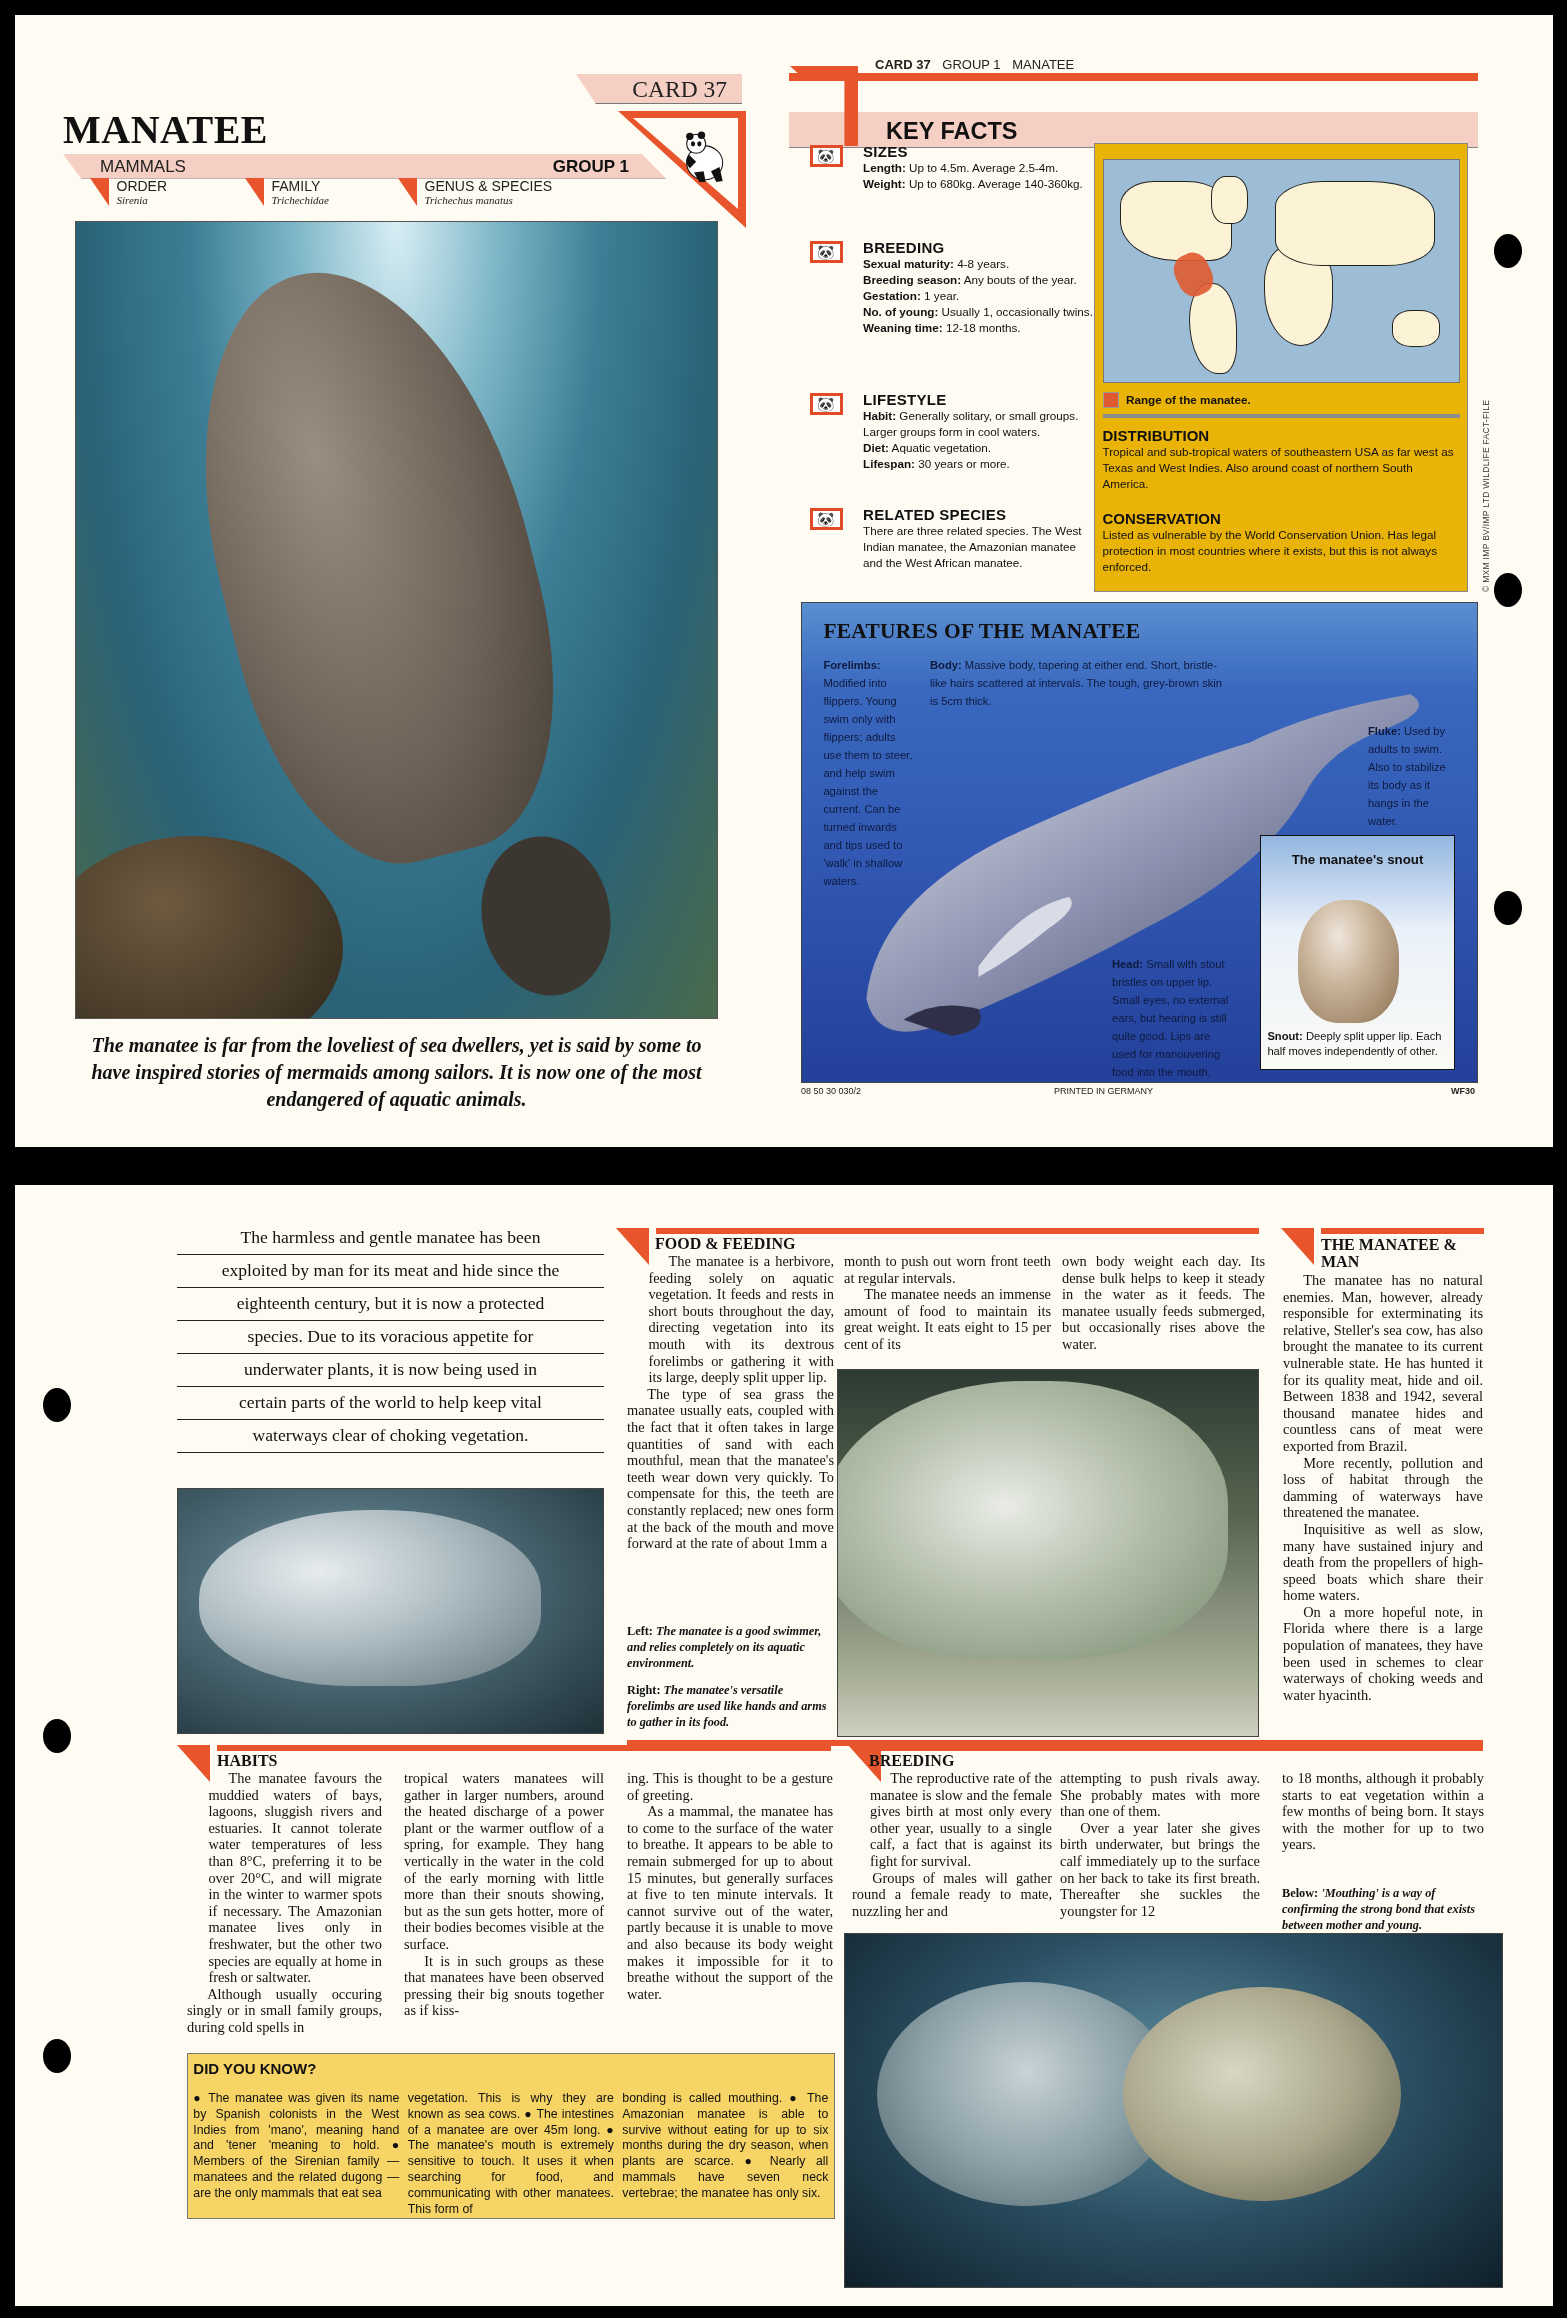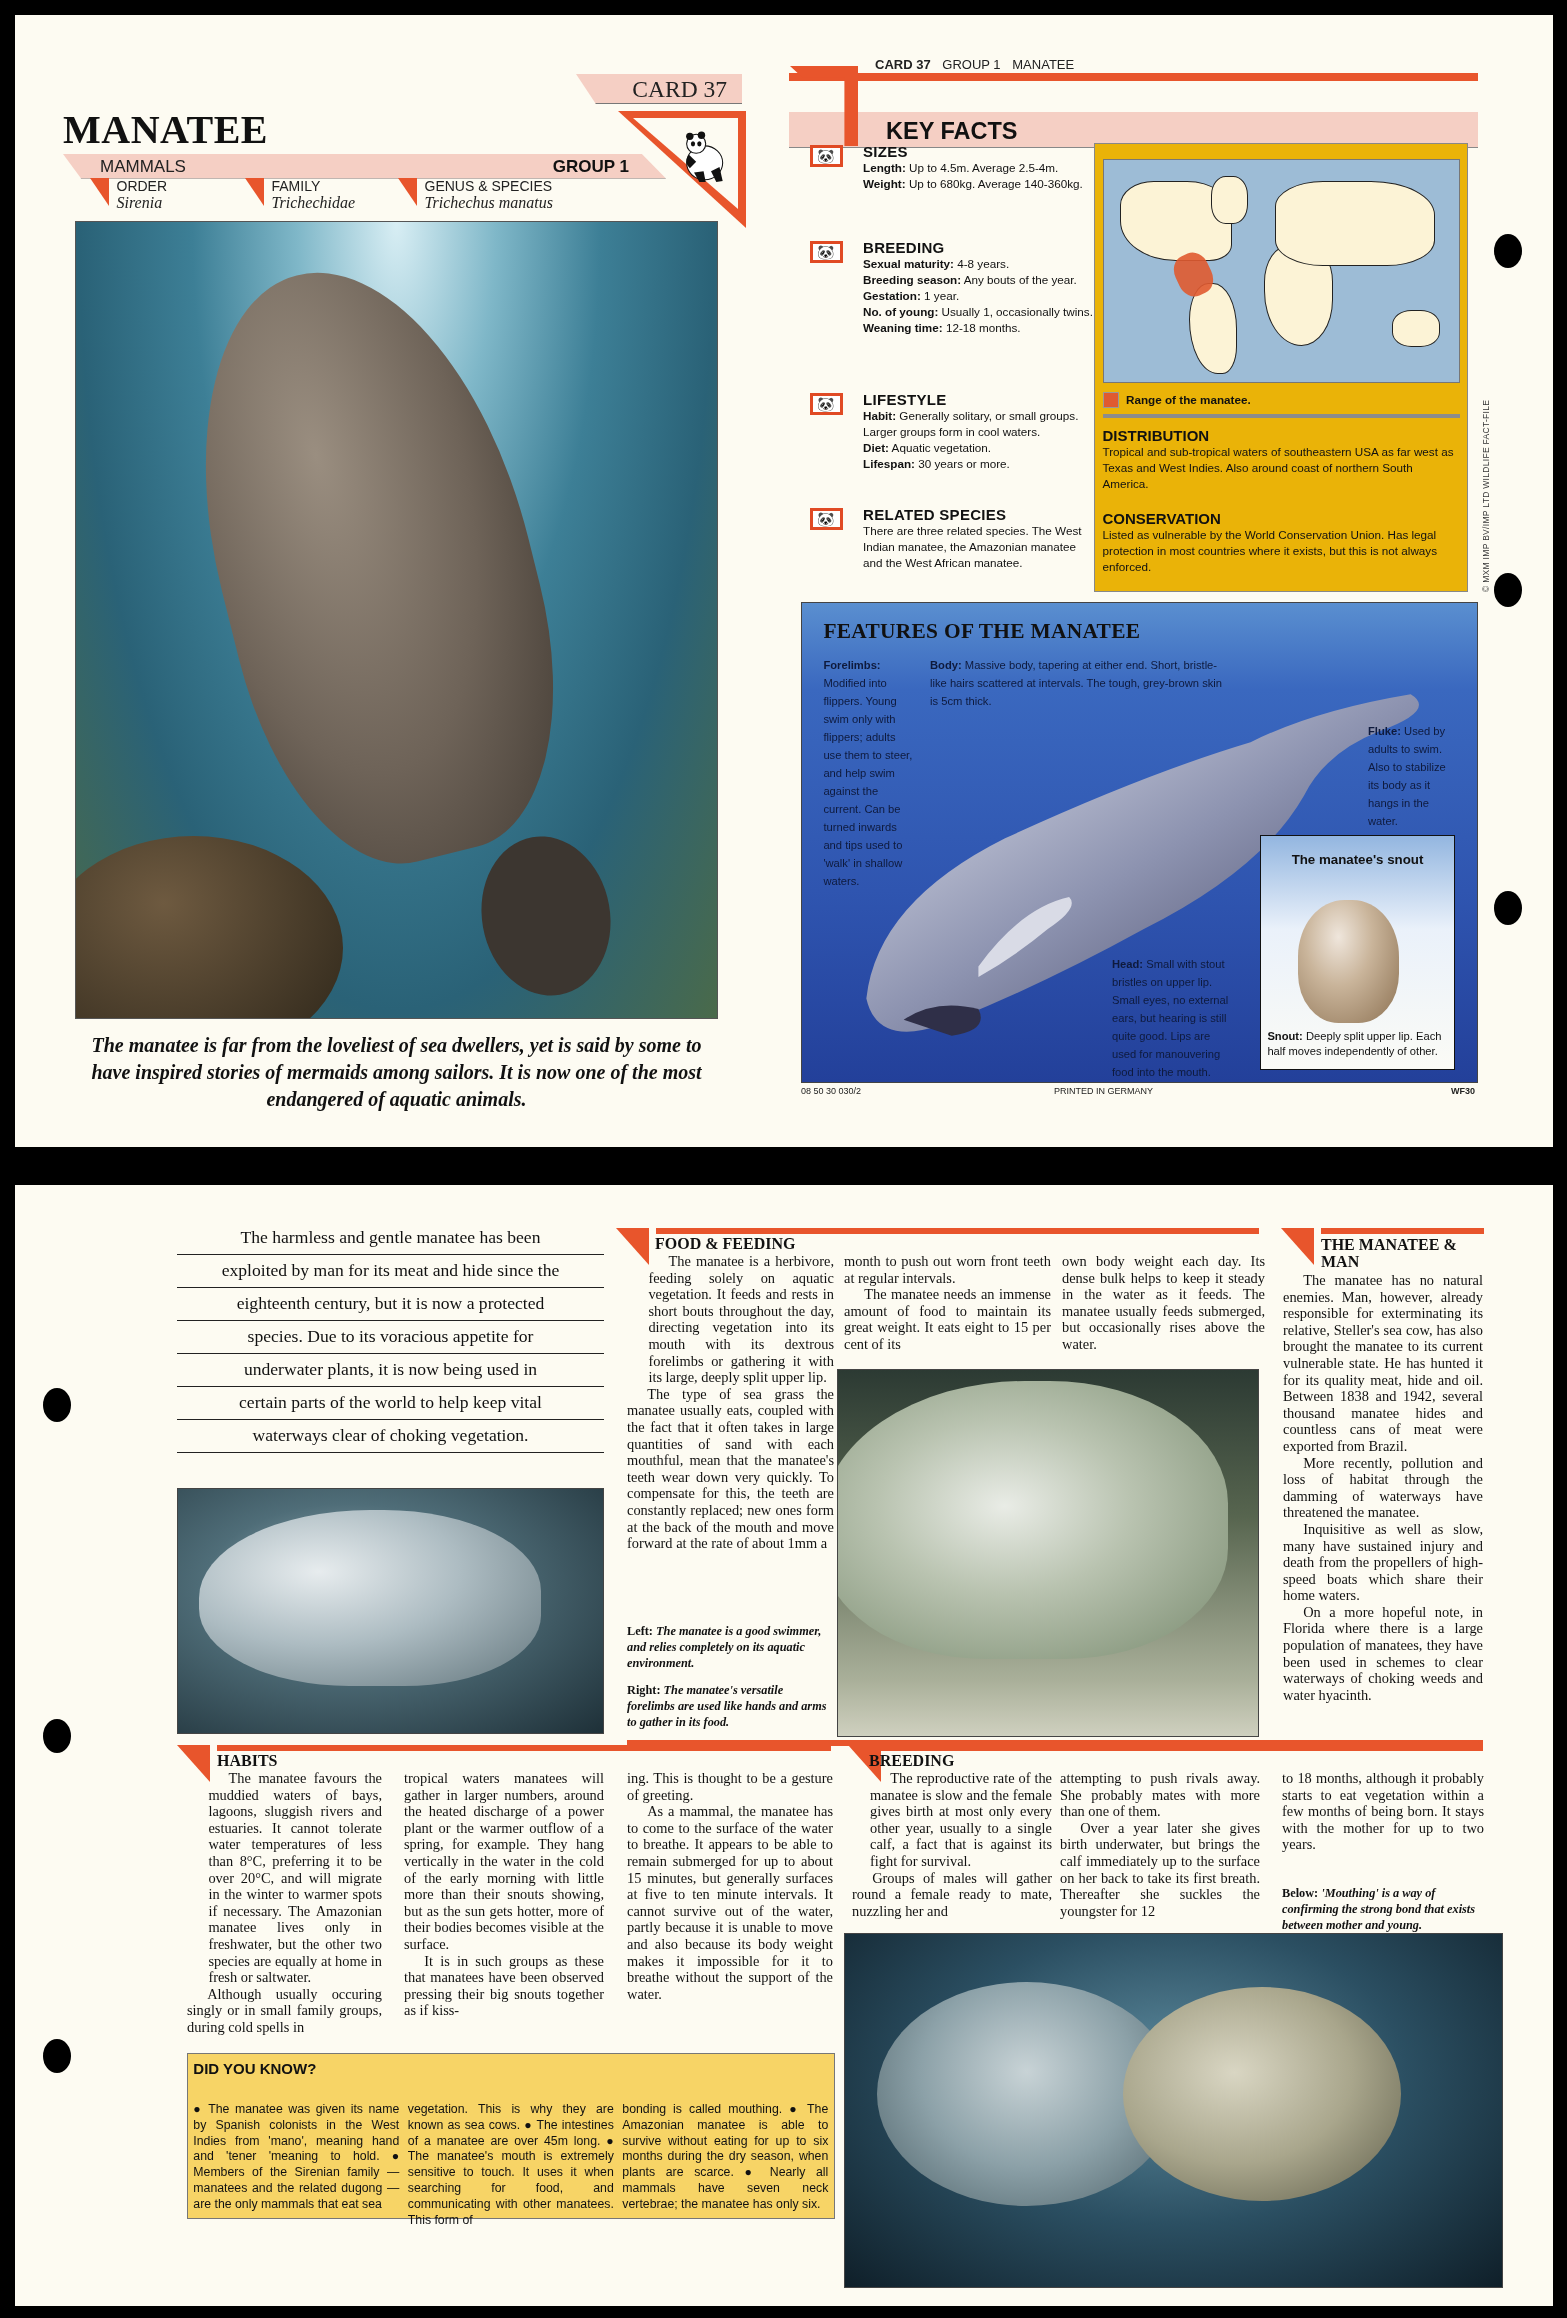--- a/index.html
+++ b/index.html
@@ -25,21 +25,21 @@
 
   .title { position: absolute; left: 48px; top: 91px; font-family: "Liberation Serif", serif; font-weight: bold;
     font-size: 40px; letter-spacing: 0.5px; color: #111; }
   .class-band { position: absolute; left: 48px; top: 139px; width: 603px; height: 24.6px; background: #f5cfc4;
     clip-path: polygon(0 0, 96% 0, 100% 100%, 3% 100%); border-bottom: 1.6px solid #888; }
   .class-band .l { position: absolute; left: 37px; top: 3.2px; font-size: 17px; color: #222; }
   .class-band .r { position: absolute; right: 37px; top: 3.2px; font-size: 17px; font-weight: bold; }
   .taxon { position: absolute; top: 163px; display: flex; gap: 7.5px; }
   .taxon .tri { width: 19px; height: 28px; background: #e8552c; clip-path: polygon(0 0, 100% 0, 100% 100%); }
   .taxon .lab { font-size: 14px; color: #222; }
-  .taxon .val { font-family: "Liberation Serif", serif; font-style: italic; font-size: 16px; color: #222; }
+  .taxon .val { font-family: "Liberation Serif", serif; font-style: italic; font-size: 11px; color: #222; }
 
   .photo-main { position: absolute; left: 60px; top: 206px; width: 643px; height: 798px; border: 1.6px solid #555;
     background: radial-gradient(ellipse at 50% 0%, #d8eef4 0%, #7fb7c8 22%, #3d7f96 45%, #2a6277 70%, #4a6a4a 100%); overflow: hidden; }
   .photo-main .body { position: absolute; left: 144px; top: 43px; width: 310px; height: 598px; border-radius: 48% 52% 40% 40%;
     background: radial-gradient(ellipse at 40% 30%, #9a8e80 0%, #6e6358 55%, #3e3730 100%); transform: rotate(-14deg); }
   .photo-main .fin { position: absolute; left: 406px; top: 614px; width: 128px; height: 160px; border-radius: 50%;
     background: #3c3630; transform: rotate(-10deg); }
   .photo-main .rock { position: absolute; left: -32px; top: 614px; width: 299px; height: 224px; border-radius: 50%;
     background: radial-gradient(ellipse at 40% 30%, #6e5a40, #2b2418); }
 
@@ -123,21 +123,21 @@
     background: radial-gradient(ellipse at 40% 40%, #d9d6c3 0%, #a9a68c 50%, #5d5c48 100%); }
 
   .cap { position: absolute; font-family: "Liberation Serif", serif; font-size: 12.3px; line-height: 16px; color: #111; }
   .cap b { font-weight: bold; }
   .cap i { font-style: italic; font-weight: bold; }
 
   .dyk { position: absolute; left: 172px; top: 2053px; width: 648px; height: 166px; background: #f7d466; border: 1.6px solid #777; }
   .dyk h3 { position: absolute; left: 5.3px; top: 6.4px; font-size: 15px; font-weight: bold; }
   .dyk .cols { position: absolute; left: 5.3px; top: 37px; width: 635px; display: flex; gap: 8.5px;
     font-size: 12.3px; line-height: 15.8px; text-align: justify; }
-  .dyk .col { flex: 1; margin-top: 11px; }
+  .dyk .col { flex: 1; }
 </style>
 </head>
 <body>
 
 <div id="front" class="page">
 
   <div class="card-tab">
       <span>CARD 37</span>
     </div>
   <div class="panda-tri"></div>

